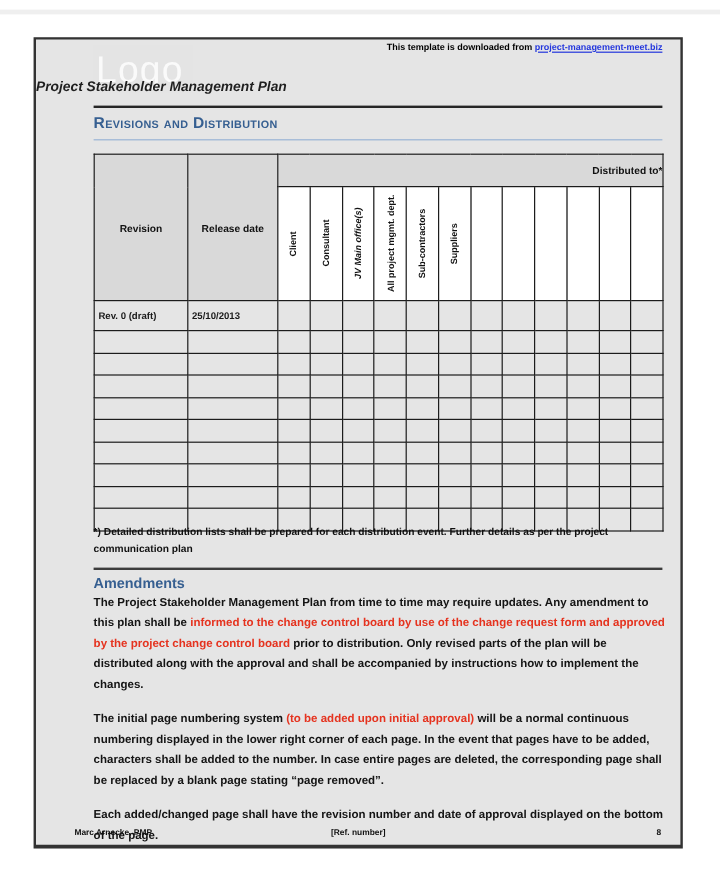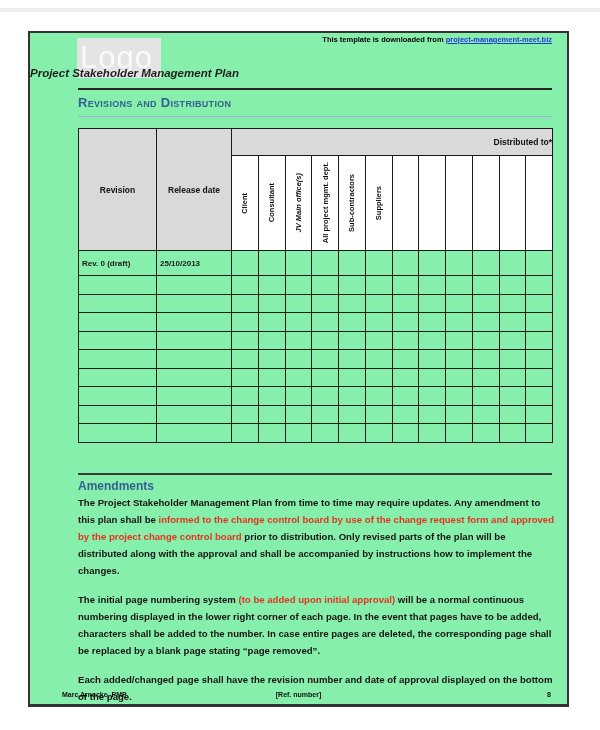--- a/index.html
+++ b/index.html
@@ -12,21 +12,21 @@
   }
   html,body{margin:0;padding:0;}
   body{
     width:600px;height:730px;position:relative;background:#ffffff;
     font-family:"Liberation Sans", sans-serif;color:#1a1a1a;
     -webkit-font-smoothing:antialiased;
   }
   .top-strip{position:absolute;left:0;top:8px;width:600px;height:4px;background:#efefef;}
   .page{
     position:absolute;left:28px;top:31px;width:541px;height:676px;
-    border:2px solid #333;border-bottom-width:3px;background:#86efac;box-sizing:border-box;
+    border:2px solid #333;border-bottom-width:3px;background:#e5e5e5;box-sizing:border-box;
   }
   .logo{
     position:absolute;left:47px;top:5px;width:84px;height:40px;background:#E4E4E4;
     color:#FAFAFA;font-size:31px;line-height:40px;padding-left:3px;box-sizing:border-box;
     font-weight:400;letter-spacing:1px;overflow:hidden;
   }
   .top-note{position:absolute;top:2px;right:15px;font-size:7.5px;font-weight:bold;color:#000;}
   .top-note a{color:var(--link-blue);text-decoration:underline;cursor:pointer;}
   .project-name{position:absolute;top:17px;left:0;width:100%;text-align:center;
     color:var(--proj-blue);font-weight:bold;font-style:italic;font-size:11px;}
@@ -304,20 +304,21 @@
             <td></td>
             <td></td>
             <td></td>
             <td></td>
             <td></td>
           </tr>
         </tbody>
     </table>
   </div>
 
+  <div class="footnote">*) Detailed distribution lists shall be prepared for each distribution event. Further details as per the project communication plan</div>
 
   <div class="amend-rule"></div>
   <div class="amend-title">Amendments</div>
 
   <div class="amend-body">
     <p>
       <span class="normal">The Project Stakeholder Management Plan from time to time may require updates. Any amendment to this plan shall be </span><span class="red">informed to the change control board by use of the change request form and approved by the project change control board</span><span class="normal"> prior to distribution. Only revised parts of the plan will be distributed along with the approval and shall be accompanied by instructions how to implement the changes.</span>
     </p>
     <p>
       <span class="normal">The initial page numbering system </span><span class="red">(to be added upon initial approval)</span><span class="normal"> will be a normal continuous numbering displayed in the lower right corner of each page. In the event that pages have to be added, characters shall be added to the number. In case entire pages are deleted, the corresponding page shall be replaced by a blank page stating “page removed”.</span>

